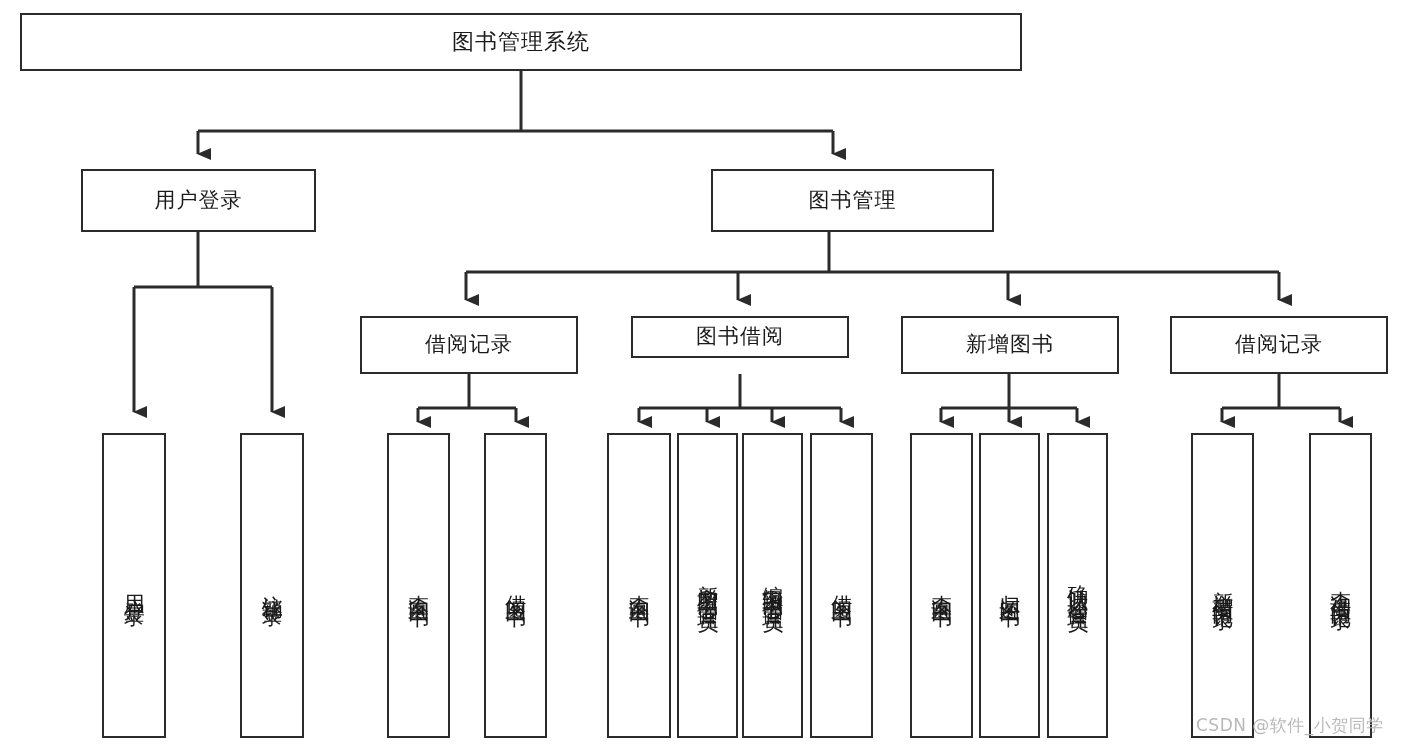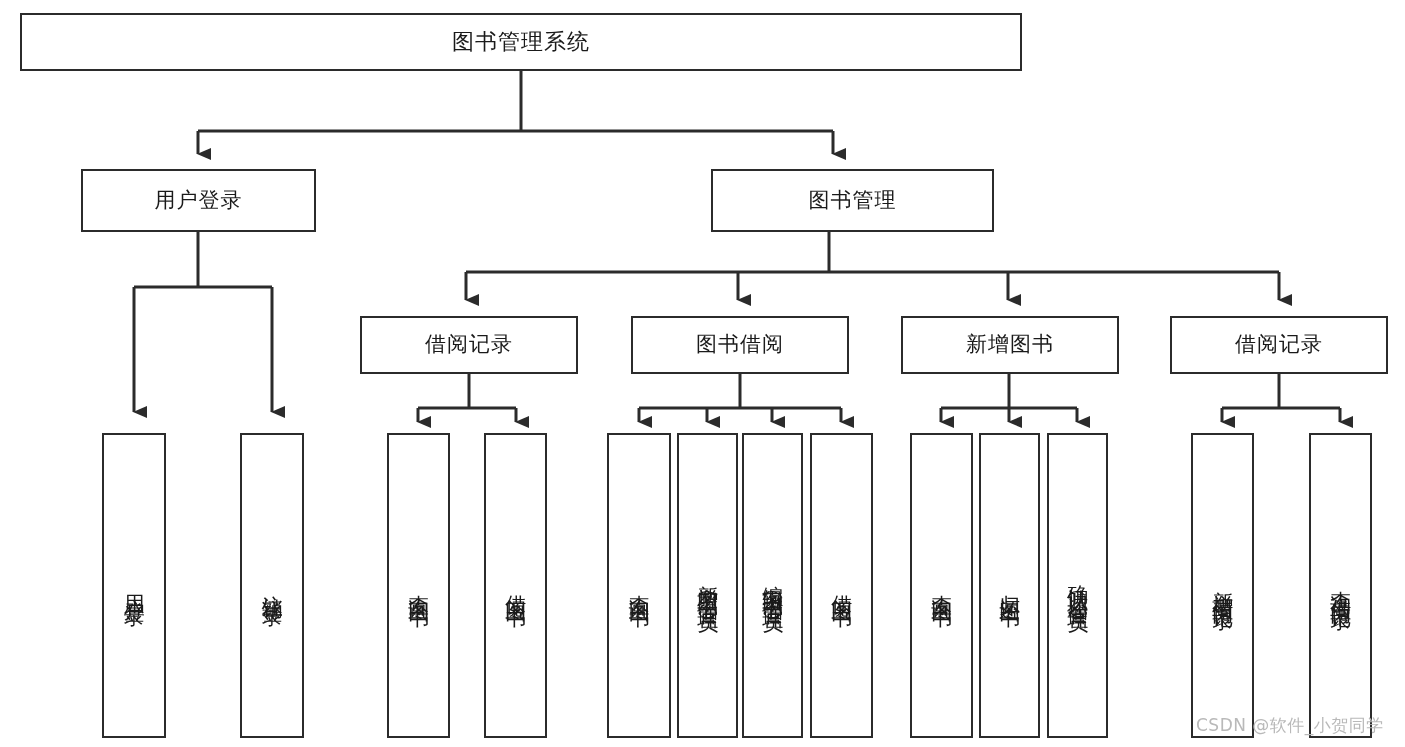--- a/index.html
+++ b/index.html
@@ -132,21 +132,21 @@
   <div class="node horiz" style="left:81px; top:169px; width:235px; height:63px;">
     <span>用户登录</span>
   </div>
   <div class="node horiz" style="left:711px; top:169px; width:283px; height:63px;">
     <span>图书管理</span>
   </div>
 
   <div class="node horiz" style="left:360px; top:316px; width:218px; height:58px;">
     <span>借阅记录</span>
   </div>
-  <div class="node horiz" style="left:631px; top:316px; width:218px; height:58px;">
+  <div class="node horiz" style="left:631px; top:316px; width:218px; height:42px;">
     <span>图书借阅</span>
   </div>
   <div class="node horiz" style="left:901px; top:316px; width:218px; height:58px;">
     <span>新增图书</span>
   </div>
   <div class="node horiz" style="left:1170px; top:316px; width:218px; height:58px;">
     <span>借阅记录</span>
   </div>
 
   <div class="node vert" style="left:102px; top:433px; width:64px; height:305px;">

